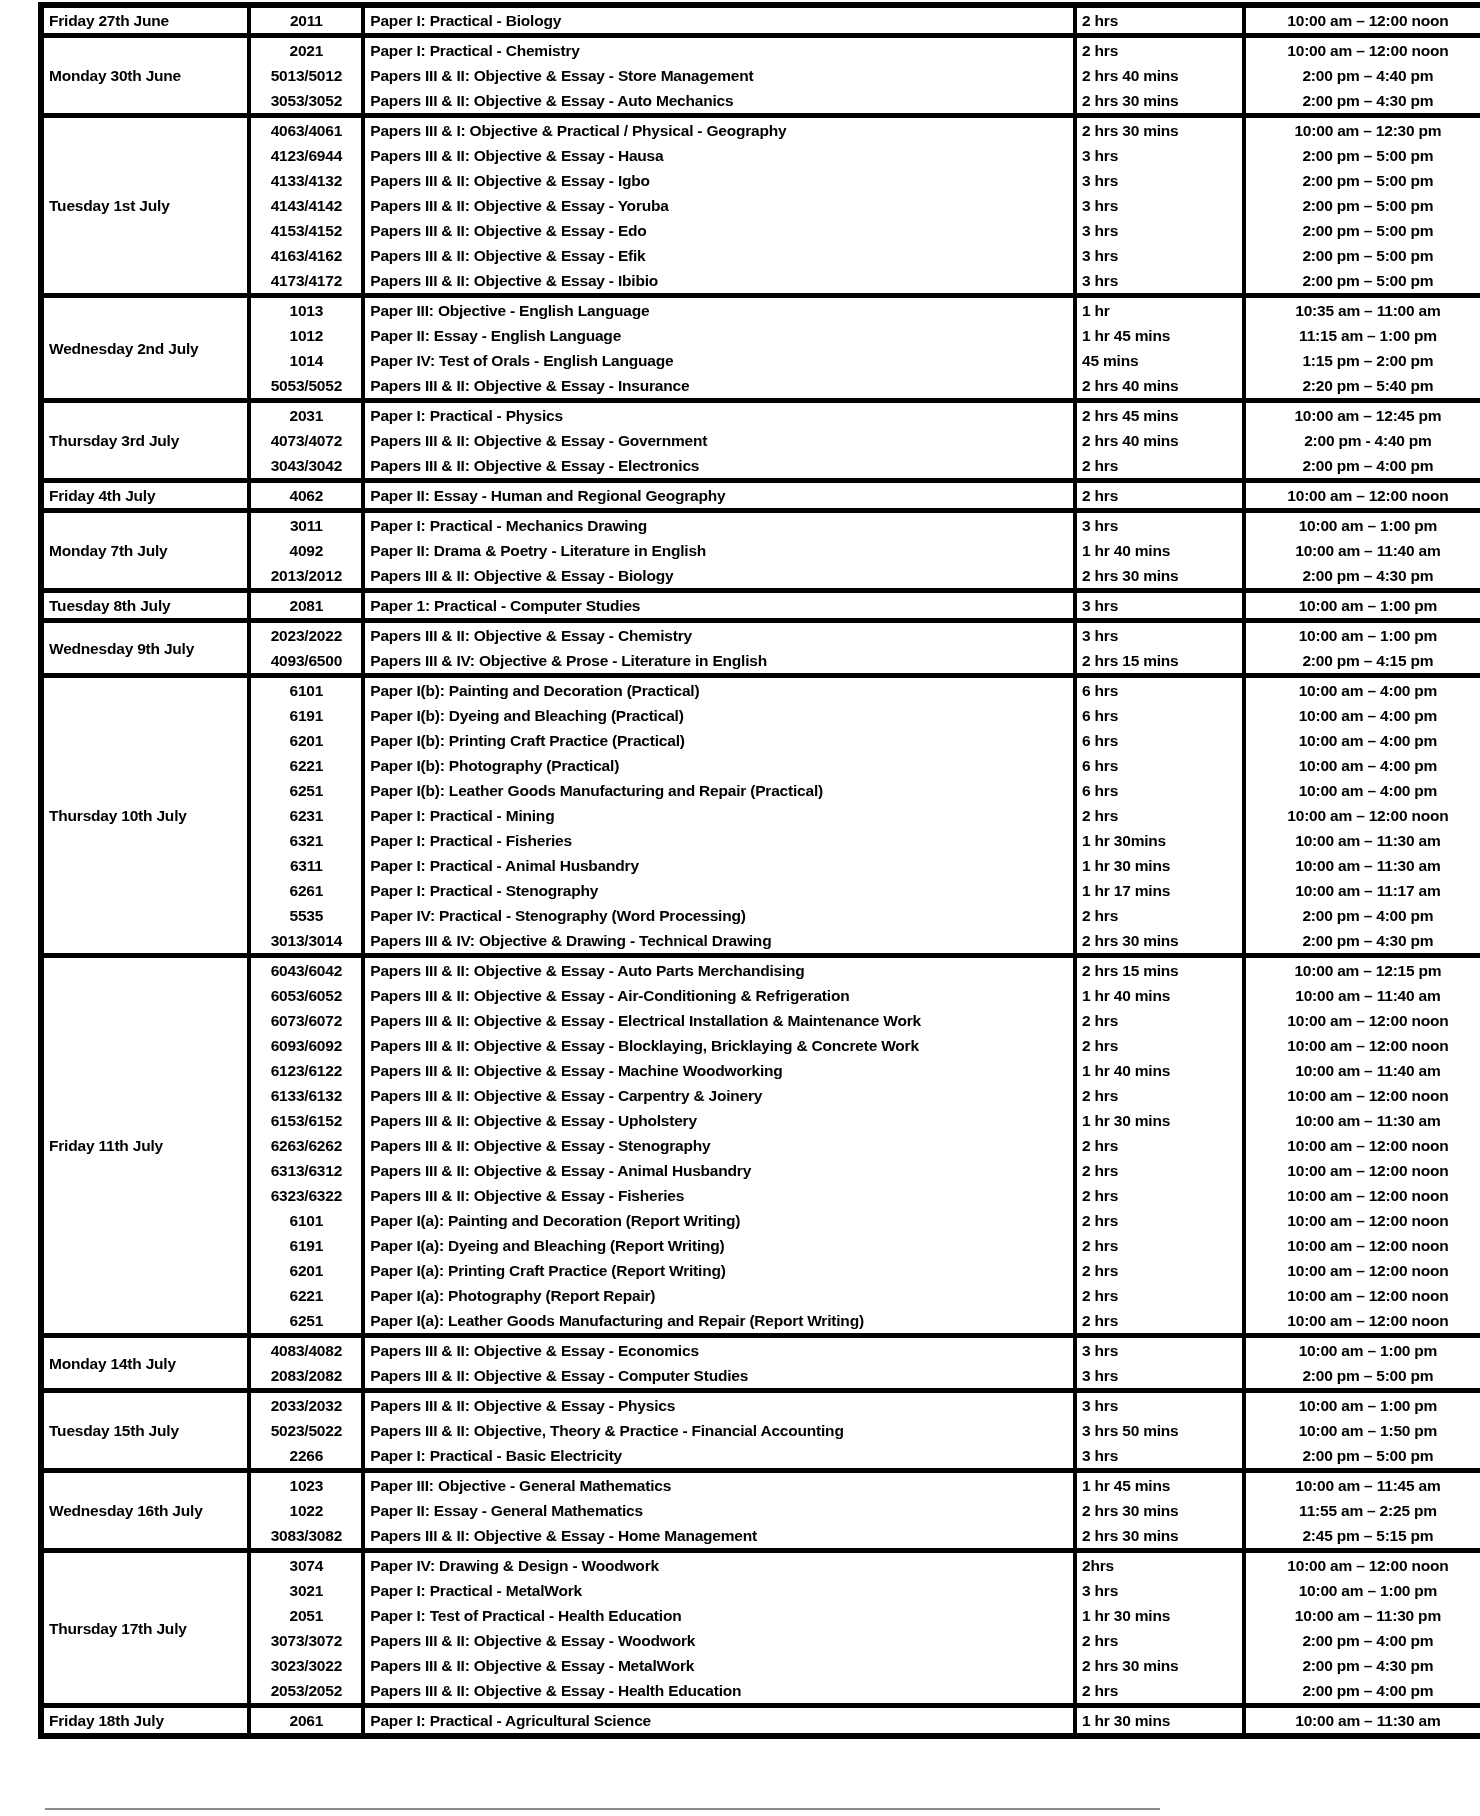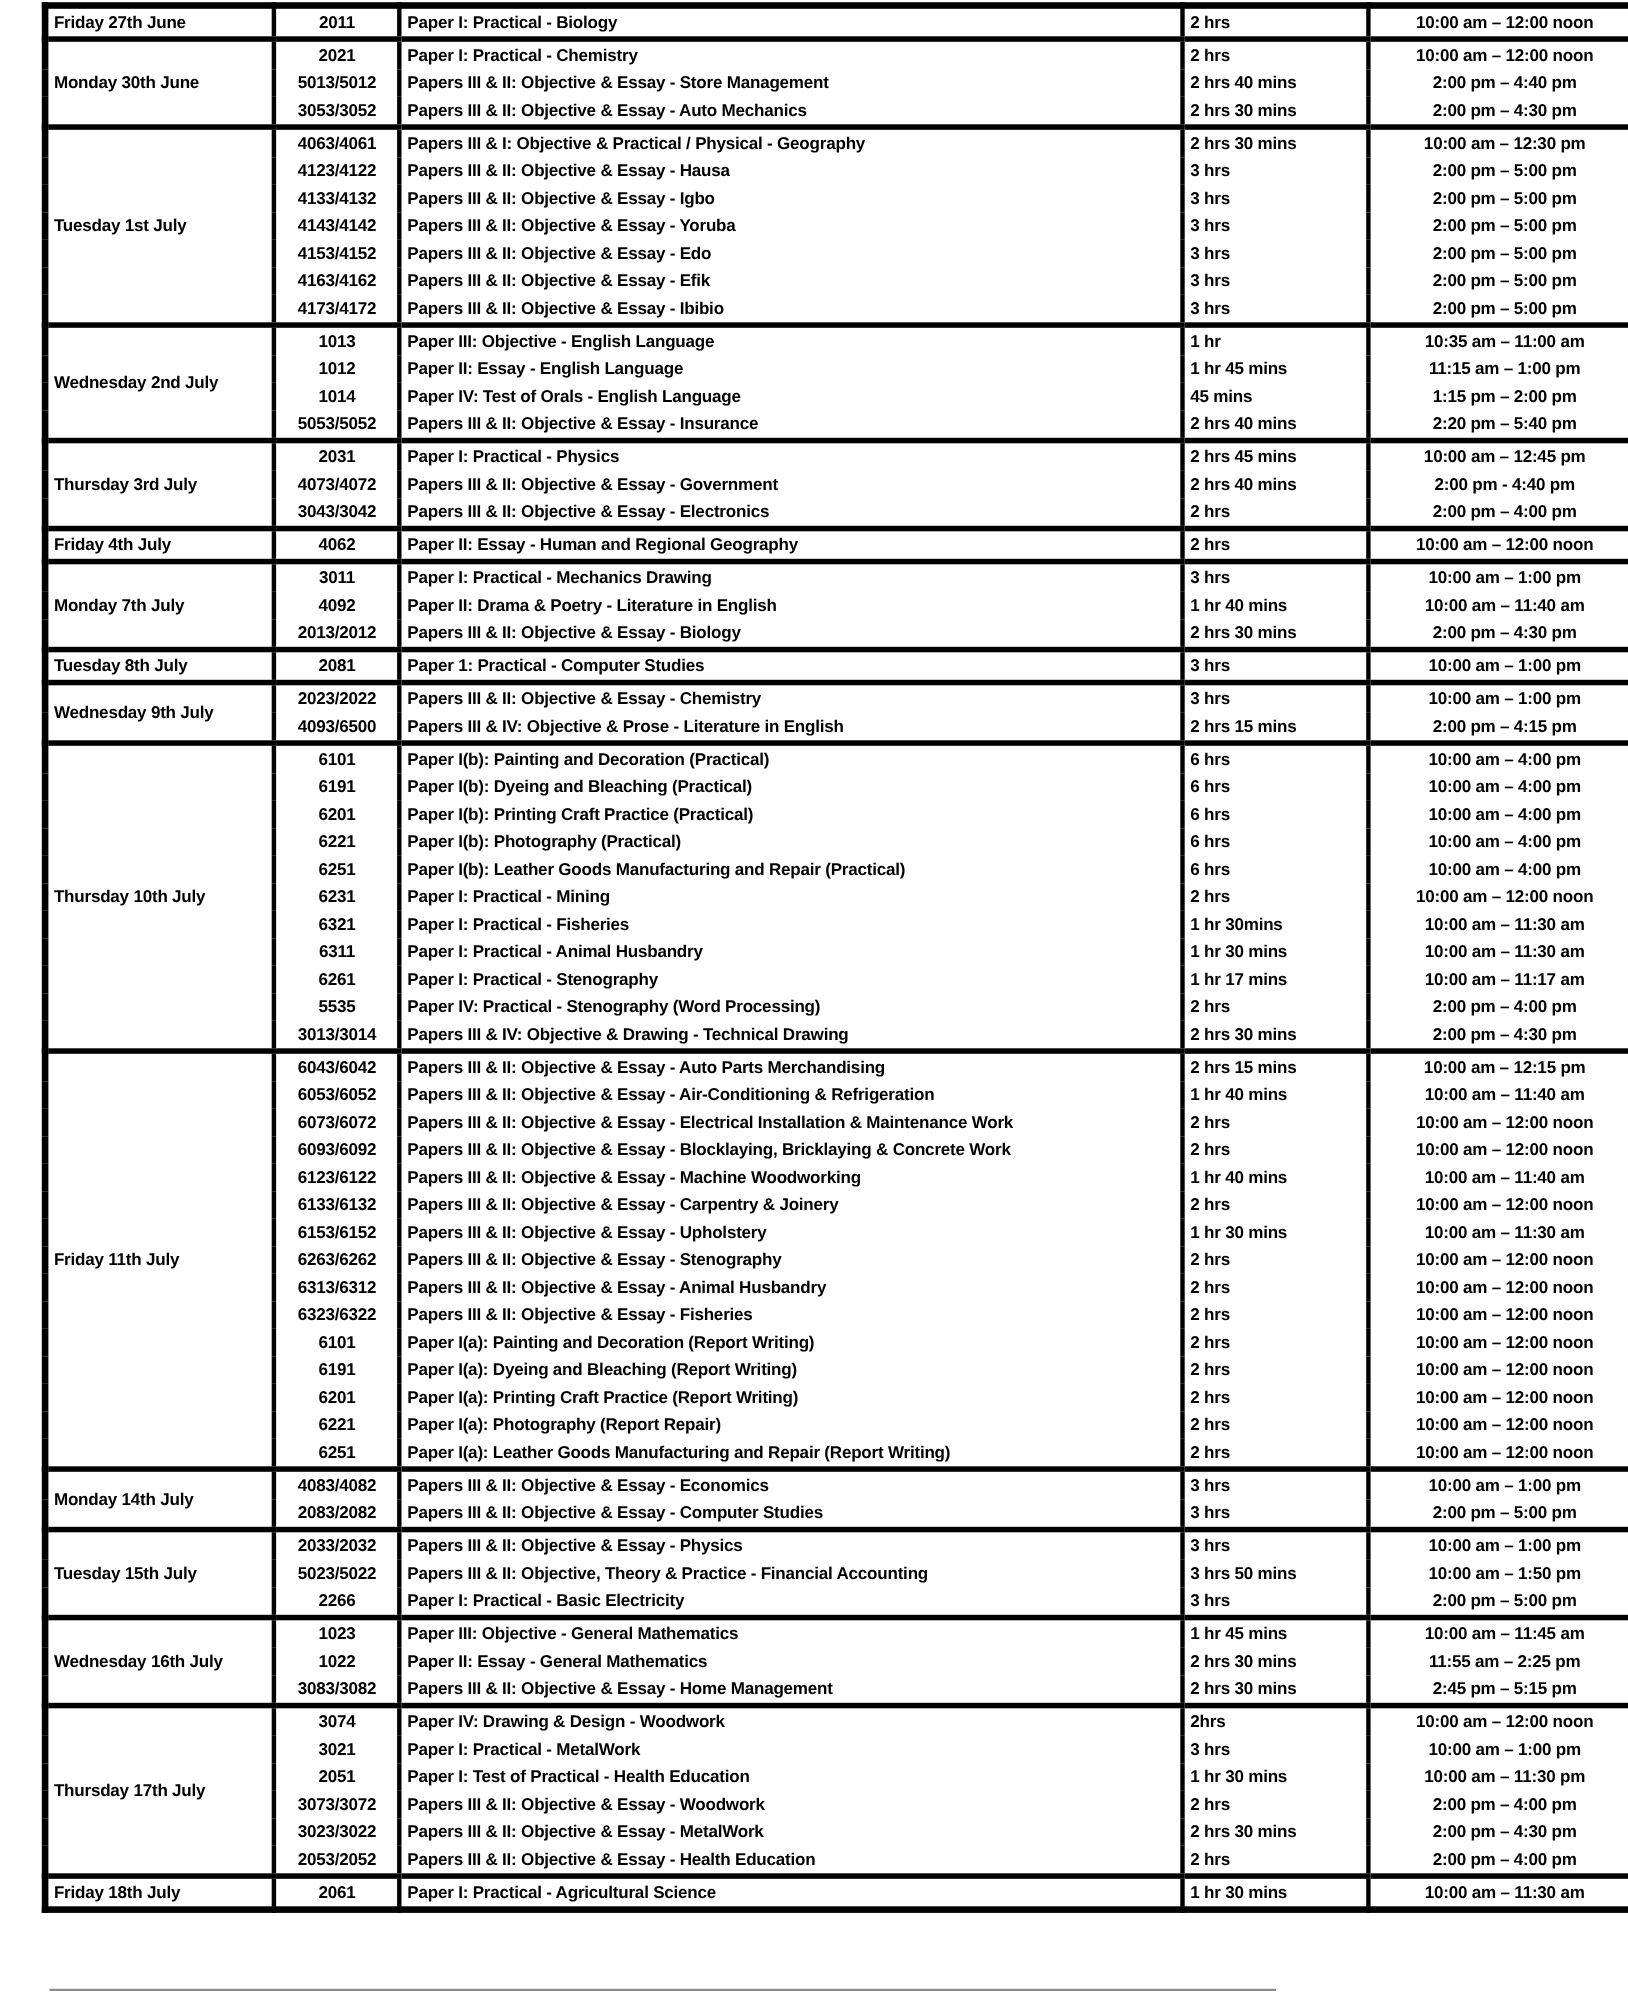--- a/index.html
+++ b/index.html
@@ -84,21 +84,21 @@
           <td class="c-time">2:00 pm – 4:30 pm</td>
         </tr>
         <tr class="group-start">
           <td class="c-date" rowspan="7">Tuesday 1st July</td>
           <td class="c-code">4063/4061</td>
           <td class="c-paper">Papers III &amp; I: Objective &amp; Practical / Physical - Geography</td>
           <td class="c-dur">2 hrs 30 mins</td>
           <td class="c-time">10:00 am – 12:30 pm</td>
         </tr>
         <tr>
-          <td class="c-code">4123/4122</td>
+          <td class="c-code">4123/6944</td>
           <td class="c-paper">Papers III &amp; II: Objective &amp; Essay - Hausa</td>
           <td class="c-dur">3 hrs</td>
           <td class="c-time">2:00 pm – 5:00 pm</td>
         </tr>
         <tr>
           <td class="c-code">4133/4132</td>
           <td class="c-paper">Papers III &amp; II: Objective &amp; Essay - Igbo</td>
           <td class="c-dur">3 hrs</td>
           <td class="c-time">2:00 pm – 5:00 pm</td>
         </tr>

